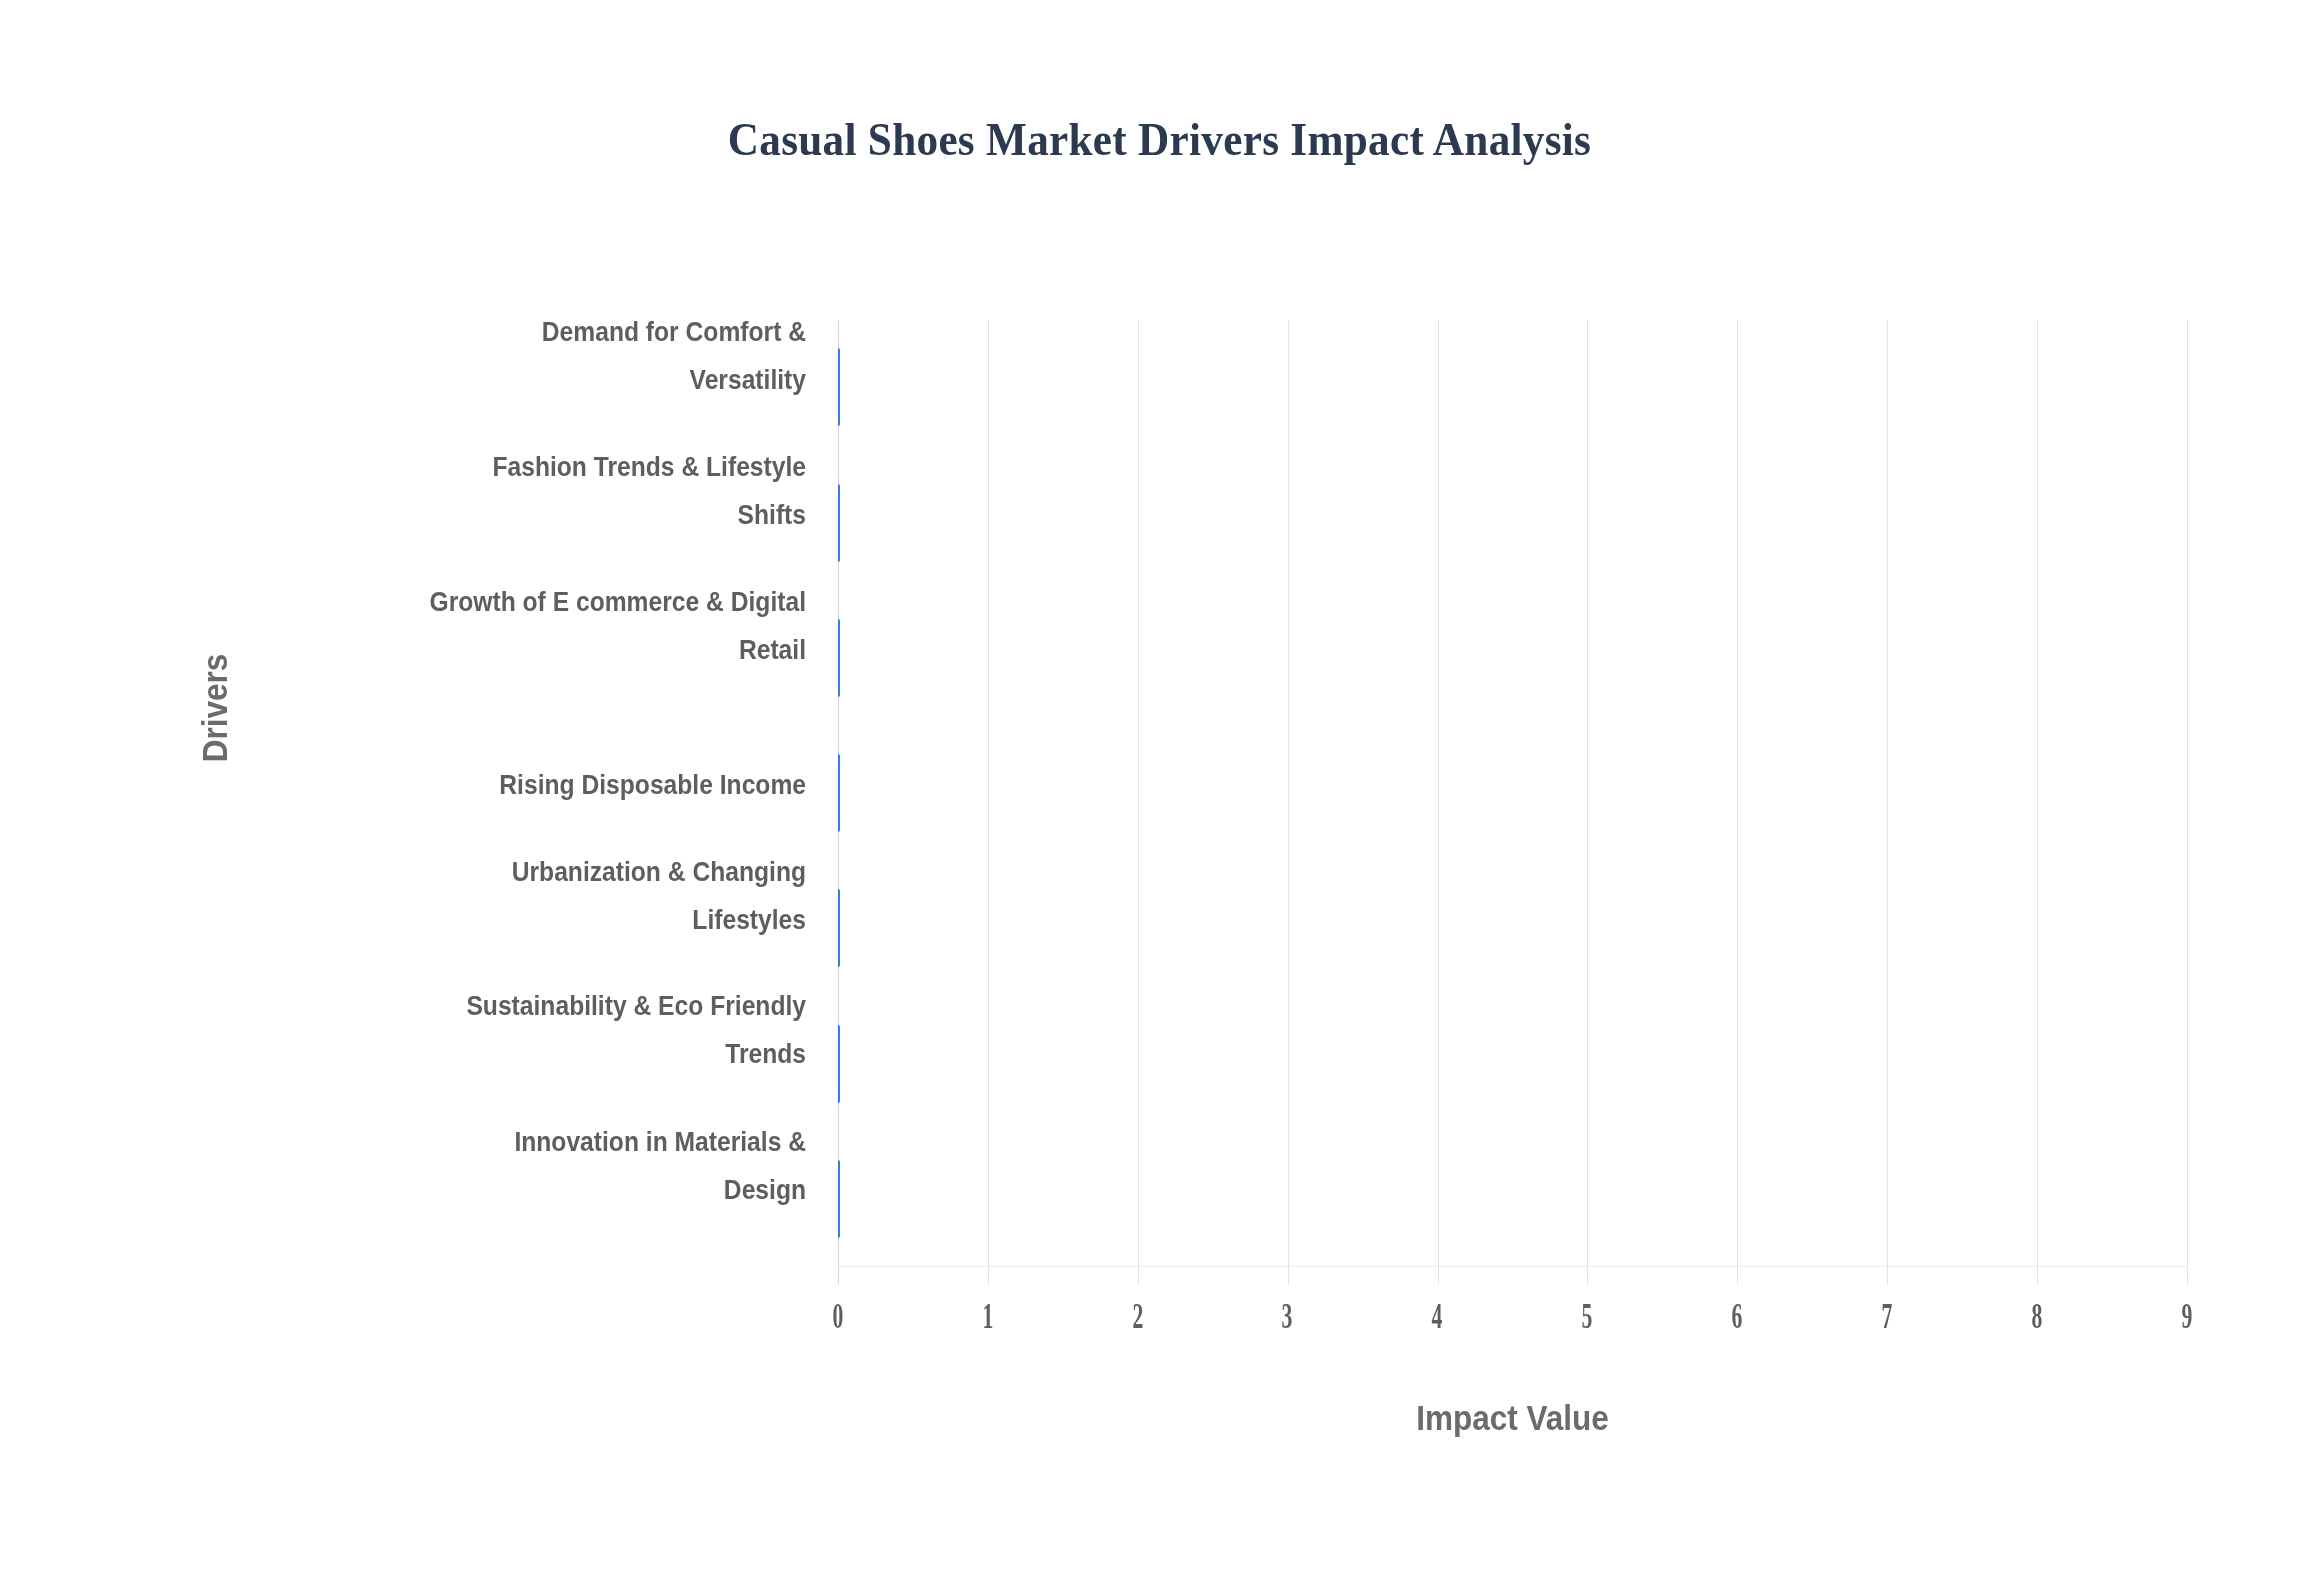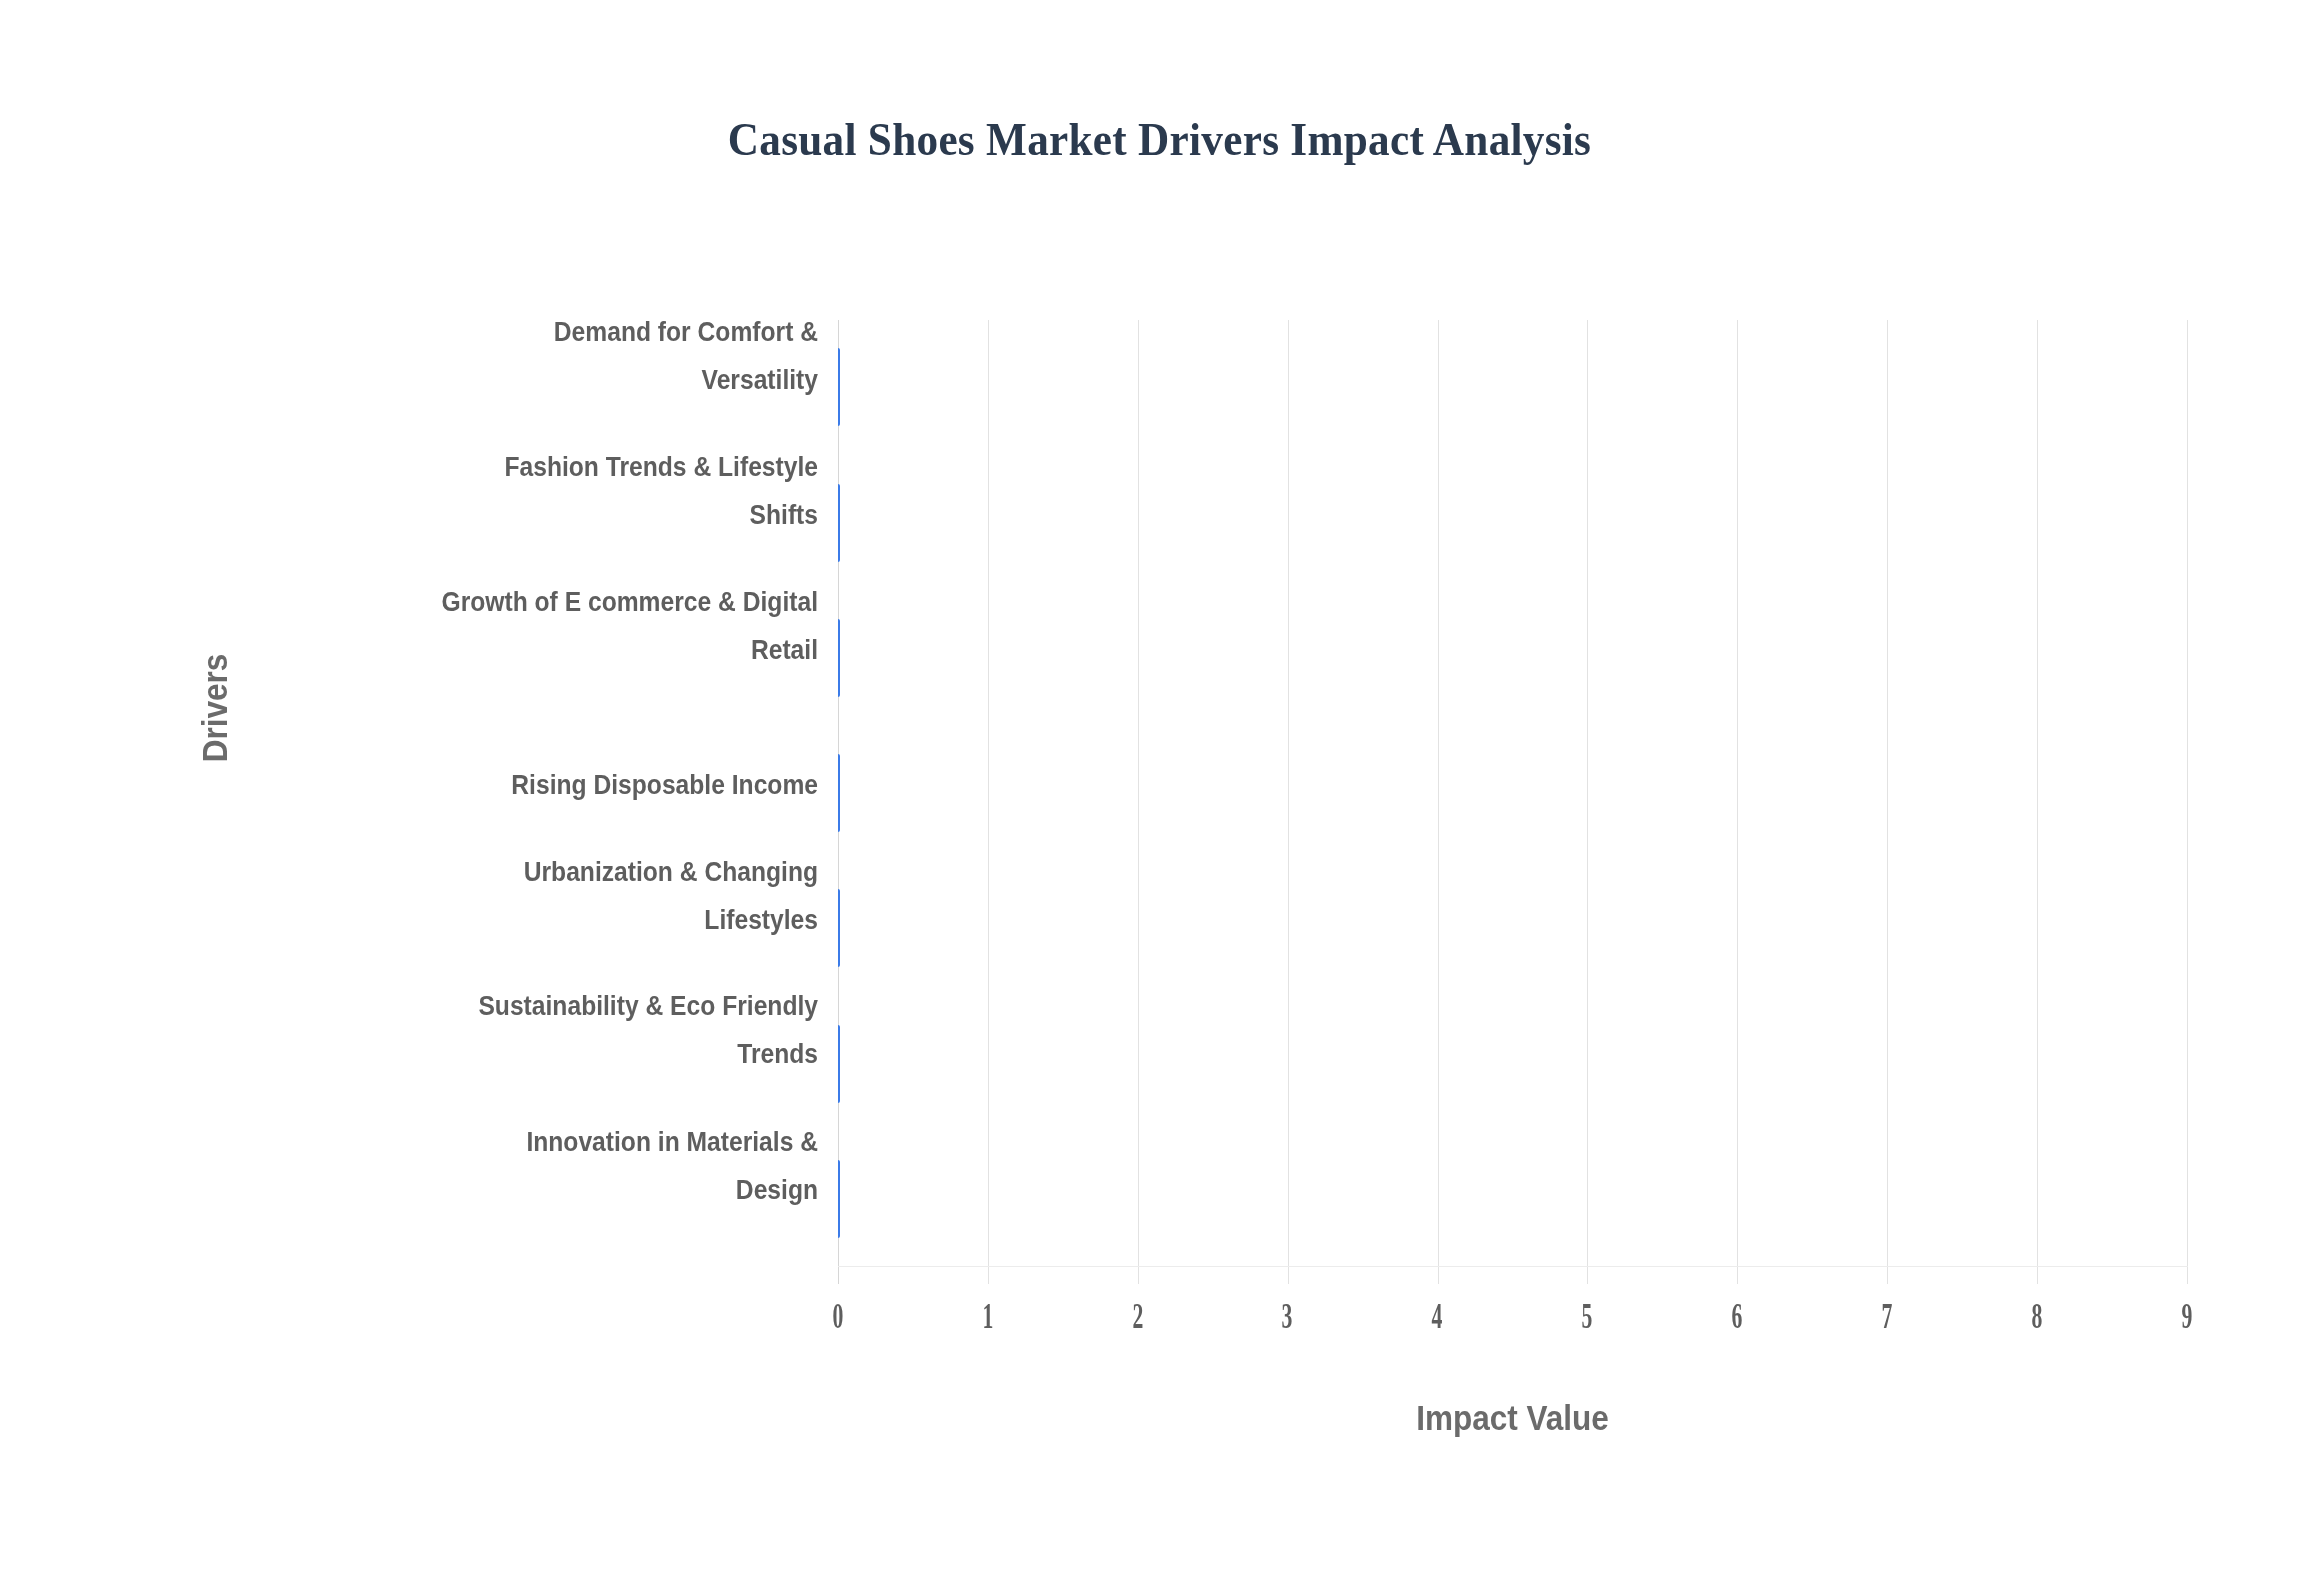--- a/index.html
+++ b/index.html
@@ -93,21 +93,21 @@
     font-weight: bold;
     font-size: 28px;
     line-height: 48px;
     color: #5E5E5E;
     transform: scaleX(0.88);
     transform-origin: right center;
     white-space: pre-line;
   }
   #cat-labels {
     position: absolute;
-    left: 12px;
+    left: 0;
     top: 0;
     width: 812px;
     height: 1594px;
   }
   #cat-labels .cat-label {
     position: absolute;
     right: 6px;
     width: 725px;
   }
 

